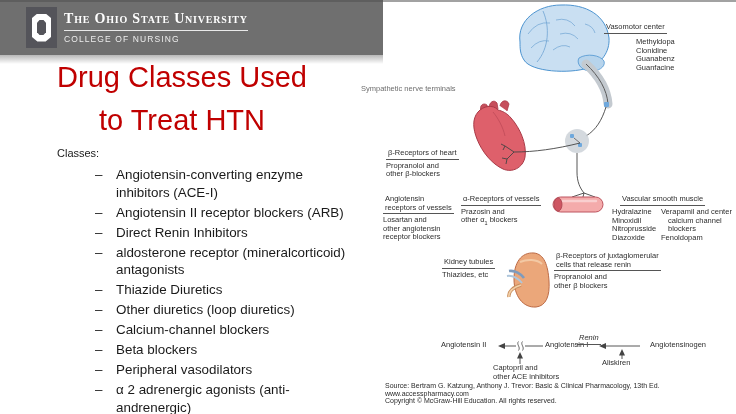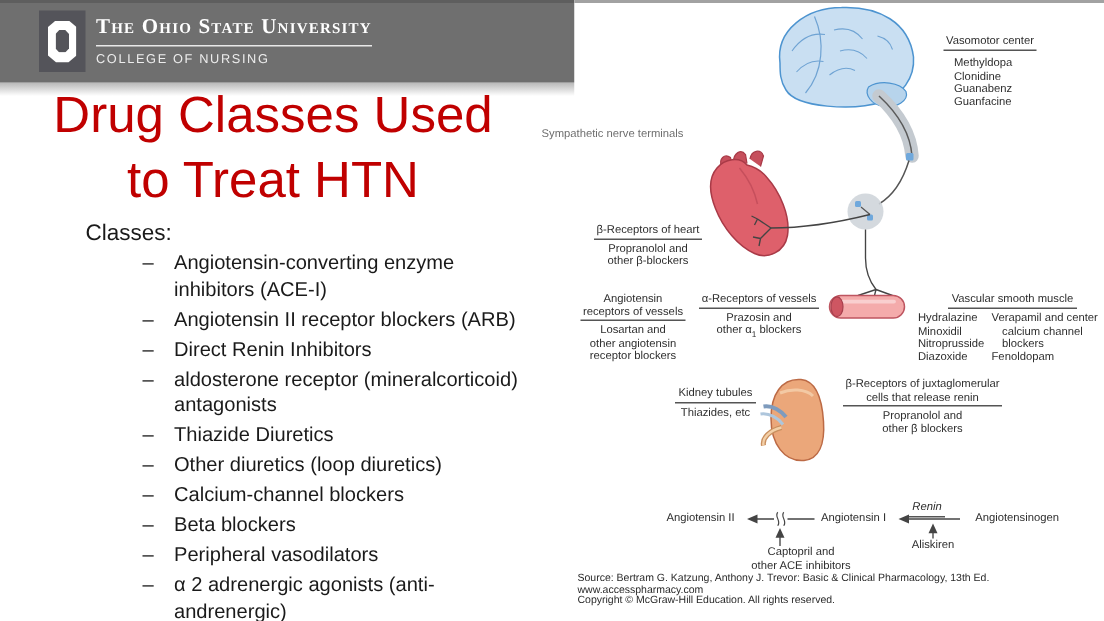--- a/index.html
+++ b/index.html
@@ -19,34 +19,34 @@
   .block-o-inner { width:9px; height:15px; background:#54545A;
     clip-path:polygon(28% 0,72% 0,100% 18%,100% 82%,72% 100%,28% 100%,0 82%,0 18%); }
   .wordmark { position:absolute; left:64px; top:9px; color:#fff; }
   .wordmark .univ { font-family:"Liberation Serif", serif; font-weight:bold;
     font-variant:small-caps; font-size:14px; letter-spacing:.8px;
     display:inline-block; border-bottom:1.5px solid #E9E9E9; padding-bottom:3px; }
   .wordmark .college { margin-top:3px; font-size:8.5px; letter-spacing:1.1px; color:#EDEDED; }
 
   
   .slide-title { position:absolute; left:26px; top:56px; width:312px; text-align:center;
-    color:#C00000; font-size:34px; line-height:43px; }
-  .classes-heading { position:absolute; left:57px; top:147px; font-size:15px; color:#1A1A1A; }
+    color:#C00000; font-size:29px; line-height:43px; }
+  .classes-heading { position:absolute; left:57px; top:147px; font-size:11px; color:#1A1A1A; }
   .classes-list { position:absolute; left:95px; top:166px; width:276px; list-style:none; }
   .classes-list li { position:relative; padding-left:21px; font-size:13.4px; line-height:17.5px;
     color:#1A1A1A; margin-bottom:2.5px; }
   .classes-list li > span { white-space:pre-line; }
   .classes-list li::before { content:"\2013"; position:absolute; left:0; top:0; }
 
   
   .figure-panel { position:absolute; left:383px; top:0; width:353px; height:414px;
     background:#fff; border-top:2px solid #A2A2A2; }
   svg.art { position:absolute; left:0; top:0; pointer-events:none; }
 
-  .dl { position:absolute; font-size:7.5px; line-height:8.6px; color:#2E2E2E; text-align:center; }
+  .dl { position:absolute; font-size:7.5px; line-height:8.6px; color:#2E2E2E; text-align:left; }
   .dl .hd { display:inline-block; border-bottom:1px solid #555; padding:0 2px 1px; margin-bottom:2px; }
   .dl .hd2 { display:inline-block; border-bottom:1px solid #555; padding:0 2px 1px; margin-bottom:2px; }
   .dl.left { text-align:left; }
   .ital { font-style:italic; }
   .blurred { color:#6E6E6E; filter:blur(.35px); }
   .ind { text-indent:7px; }
   sub { font-size:5.5px; }
 
   .source-note { position:absolute; left:385px; top:382px; width:345px;
     font-size:7px; line-height:7.6px; color:#2A2A2A; text-align:left; }
@@ -230,21 +230,21 @@
     <div>Thiazides, etc</div>
   </div>
 
 
   <div class="dl" style="left:441px; top:341px; width:52px;">
     <span>Angiotensin II</span>
   </div>
   <div class="dl" style="left:545px; top:341px; width:48px;">
     <span>Angiotensin I</span>
   </div>
-  <div class="dl ital" style="left:598px; top:334px; width:40px;">
+  <div class="dl ital" style="left:577px; top:334px; width:40px;">
     <span style="display:inline-block;border-bottom:1px solid #555;padding:0 2px 1px;">Renin</span>
   </div>
   <div class="dl left" style="left:642px; top:341px; width:64px;text-align:right;">
     <span>Angiotensinogen</span>
   </div>
   <div class="dl" style="left:602px; top:359px; width:40px;">
     <span>Aliskiren</span>
   </div>
   <div class="dl" style="left:493px; top:364px; width:82px;">
     <div>Captopril and</div>

